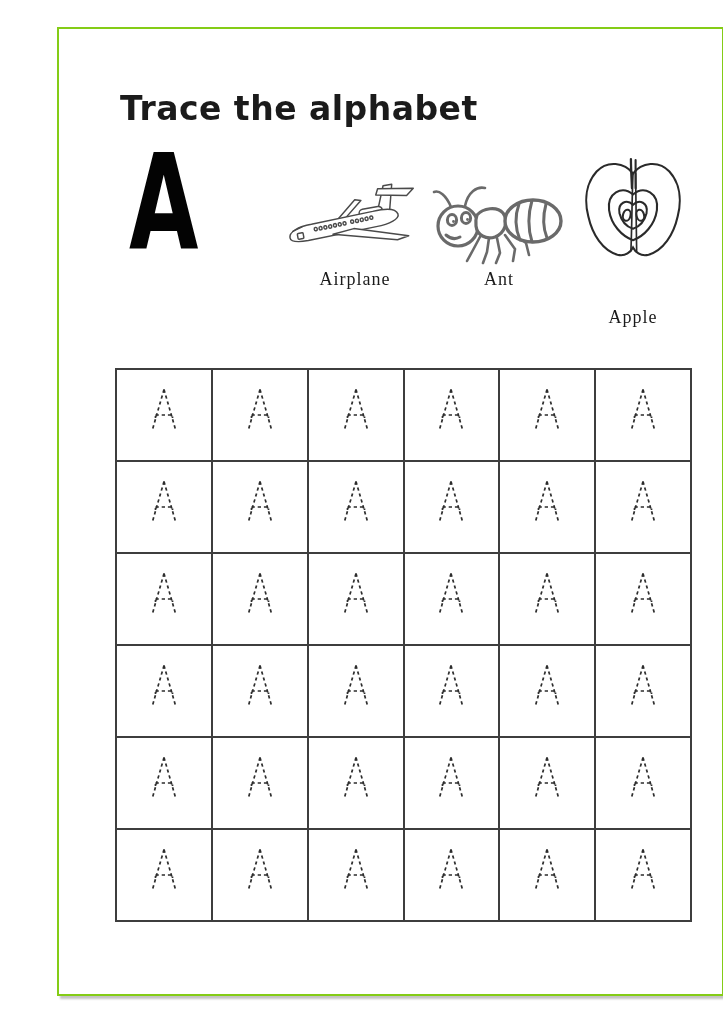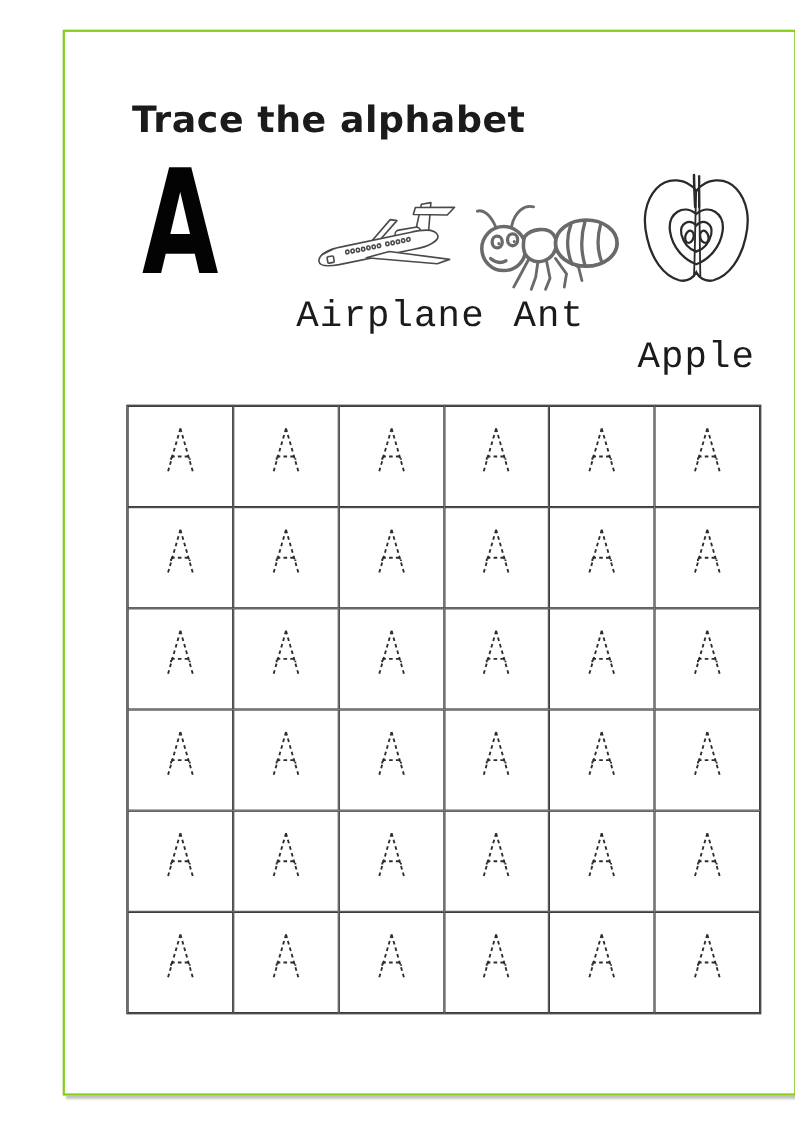--- a/index.html
+++ b/index.html
@@ -26,22 +26,22 @@
     letter-spacing:0.5px;white-space:nowrap;
   }
   .big-letter{
     position:absolute;left:70px;top:108px;
     font-size:132px;line-height:1;font-weight:bold;color:#030303;
     transform:scaleX(0.68);transform-origin:0 0;
   }
   .example{position:absolute;display:flex;flex-direction:column;align-items:center;}
   .example .pic{flex:0 0 auto;}
   .example .caption{
-    margin-top:4px;font-size:34px;color:var(--ink);
-    font-family:Liberation Mono, monospace;letter-spacing:1px;
+    margin-top:4px;font-size:18px;color:var(--ink);
+    font-family:Liberation Serif, serif;letter-spacing:1px;
   }
   .ex-airplane{left:218px;top:150px;width:156px;}
   .ex-ant{left:372px;top:150px;width:136px;}
   .ex-apple{left:524px;top:128px;width:100px;gap:42px;}
   .trace-grid{
     position:absolute;left:56px;top:339px;width:577px;height:554px;
     display:grid;border:1px solid var(--grid-line);background:var(--grid-line);
   }
   .cell{
     background:#ffffff;border:1px solid var(--grid-line);

